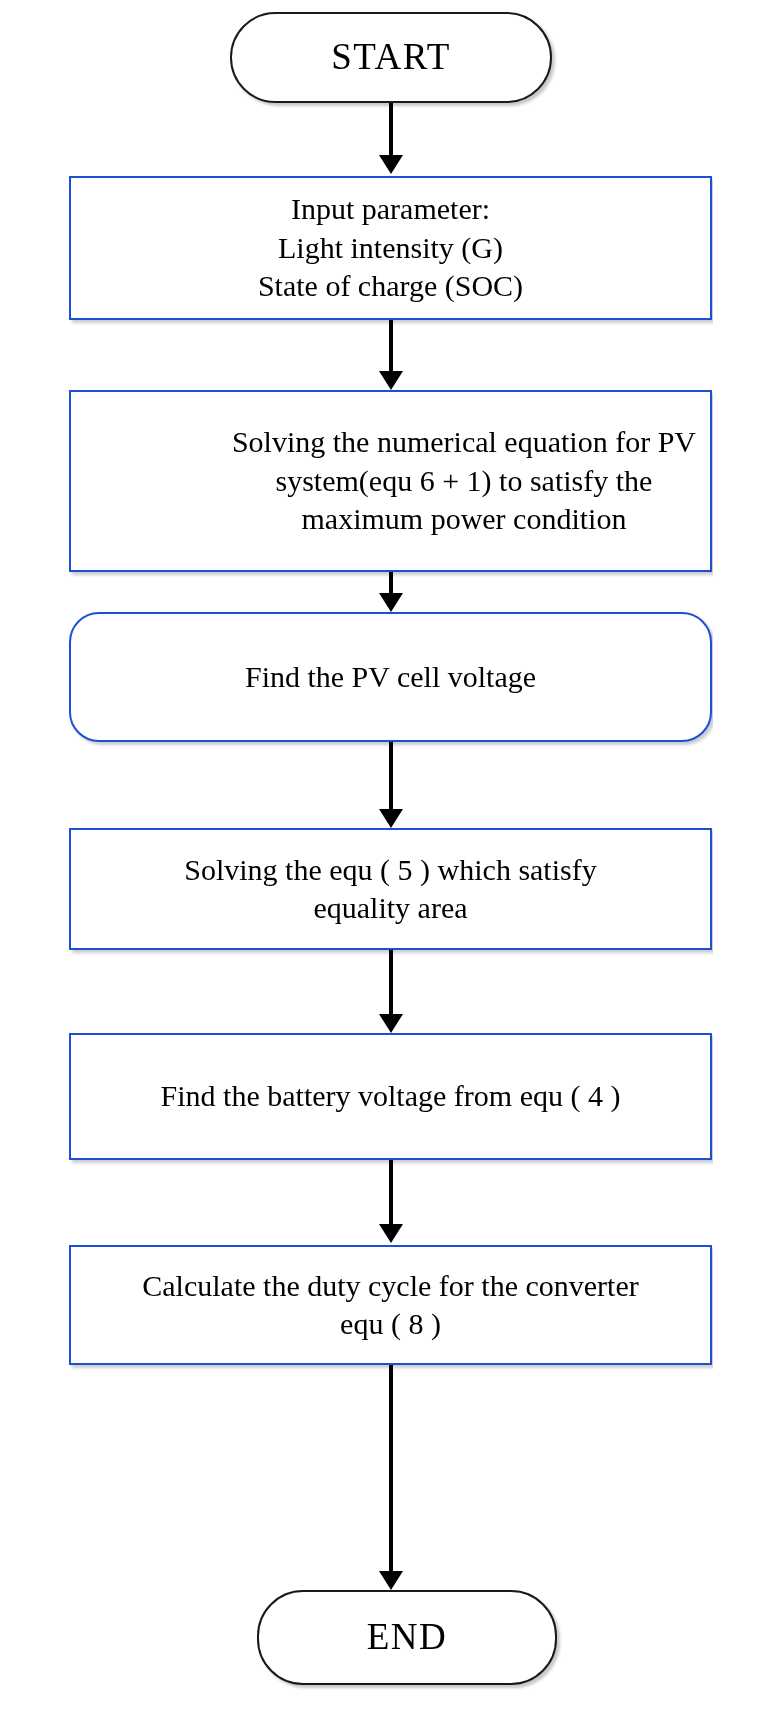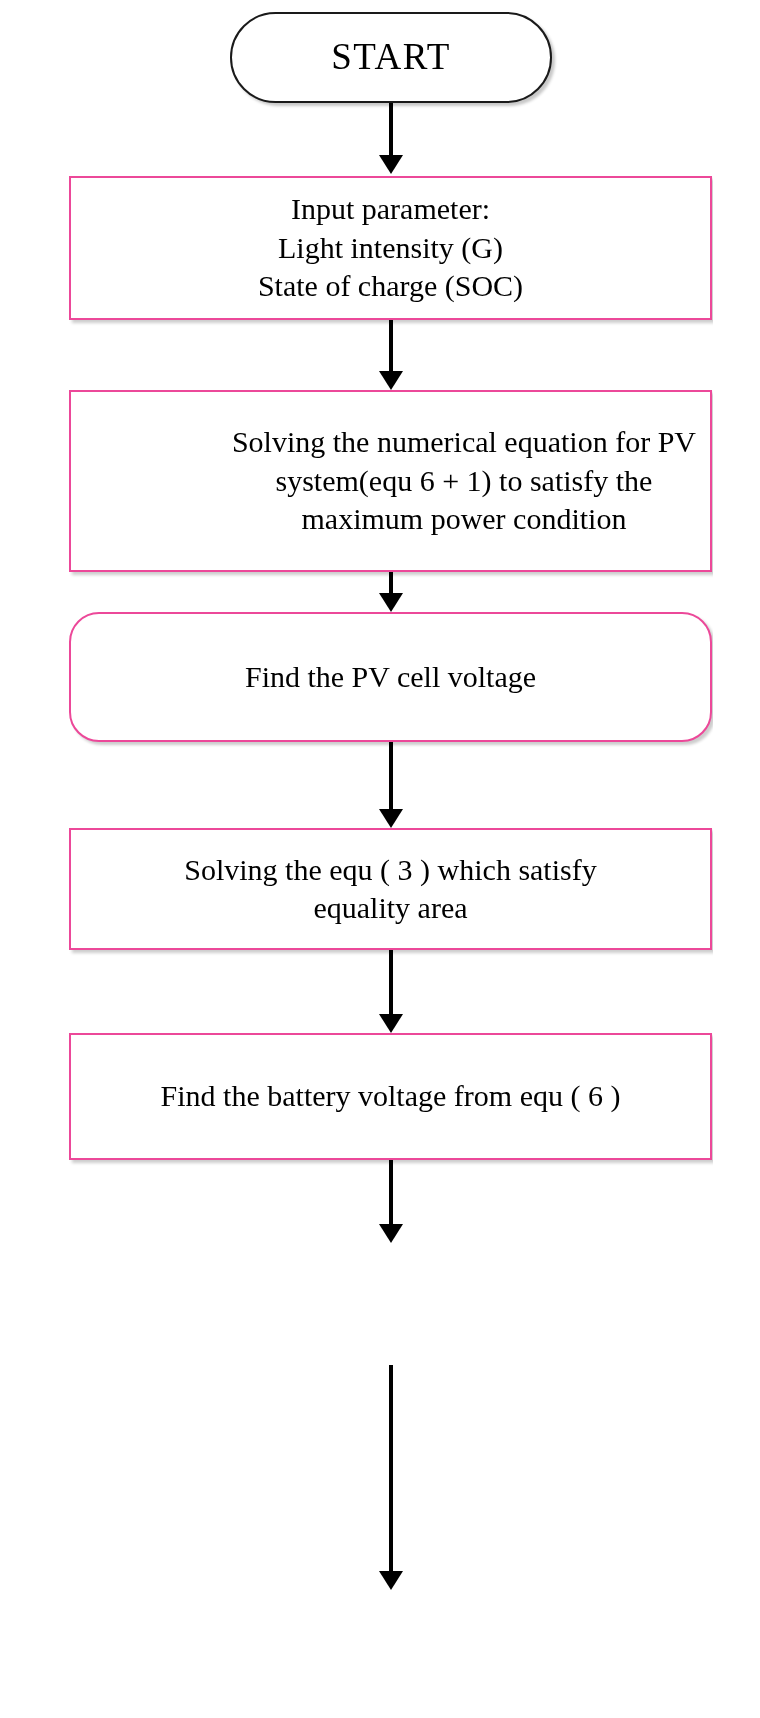--- a/index.html
+++ b/index.html
@@ -39,21 +39,21 @@
     line-height: 1.1;
     letter-spacing: 1.5px;
     white-space: nowrap;
   }
 
   
   .process {
     position: absolute;
     box-sizing: border-box;
     background: #ffffff;
-    border: 2px solid #ec4899;
+    border: 2px solid #1d4ed8;
     display: flex;
     align-items: center;
     justify-content: center;
     box-shadow: 3px 3px 3px rgba(0,0,0,0.20);
   }
   .process .node-text {
     font-size: 30px;
     line-height: 1.28;
     text-align: center;
     padding: 0 14px;
@@ -108,32 +108,39 @@
   <div class="arrowhead" style="left:344px; top:593px;"></div>
 
   <div class="process" style="left:22px; top:612px; width:643px; height:130px;border-radius:30px;">
     <span class="node-text">Find the PV cell voltage</span>
   </div>
 
   <div class="connector" style="left:344px; top:742px; height:69px;"></div>
   <div class="arrowhead" style="left:344px; top:809px;"></div>
 
   <div class="process" style="left:22px; top:828px; width:643px; height:122px;">
-    <span class="node-text">Solving the equ ( 3 ) which satisfy
+    <span class="node-text">Solving the equ ( 5 ) which satisfy
 equality area</span>
   </div>
 
   <div class="connector" style="left:344px; top:950px; height:66px;"></div>
   <div class="arrowhead" style="left:344px; top:1014px;"></div>
 
   <div class="process" style="left:22px; top:1033px; width:643px; height:127px;">
-    <span class="node-text">Find the battery voltage from equ ( 6 )</span>
+    <span class="node-text">Find the battery voltage from equ ( 4 )</span>
   </div>
 
   <div class="connector" style="left:344px; top:1160px; height:66px;"></div>
   <div class="arrowhead" style="left:344px; top:1224px;"></div>
 
+  <div class="process" style="left:22px; top:1245px; width:643px; height:120px;">
+    <span class="node-text">Calculate the duty cycle for the converter
+equ ( 8 )</span>
+  </div>
 
   <div class="connector" style="left:344px; top:1365px; height:208px;"></div>
   <div class="arrowhead" style="left:344px; top:1571px;"></div>
 
+  <div class="terminator" style="left:210px; top:1590px; width:300px; height:95px;">
+    <span class="node-text">END</span>
+  </div>
 
 </div>
 
 </body></html>

